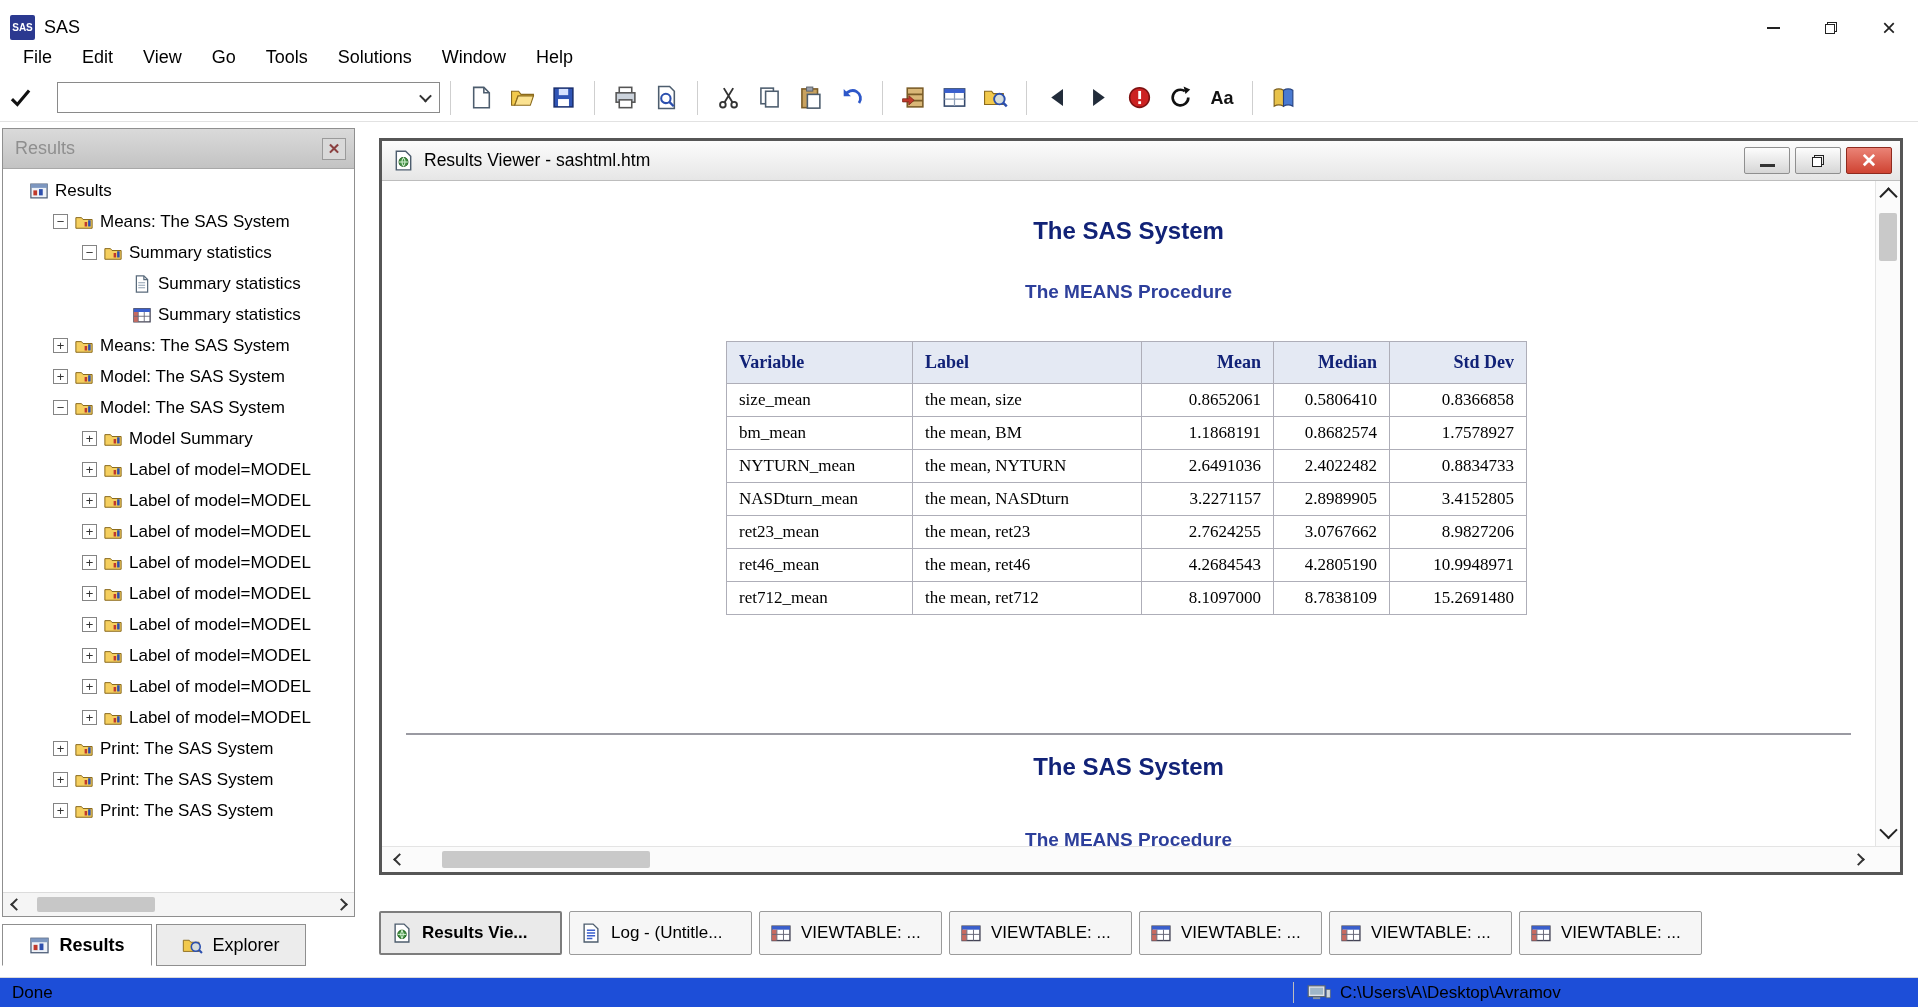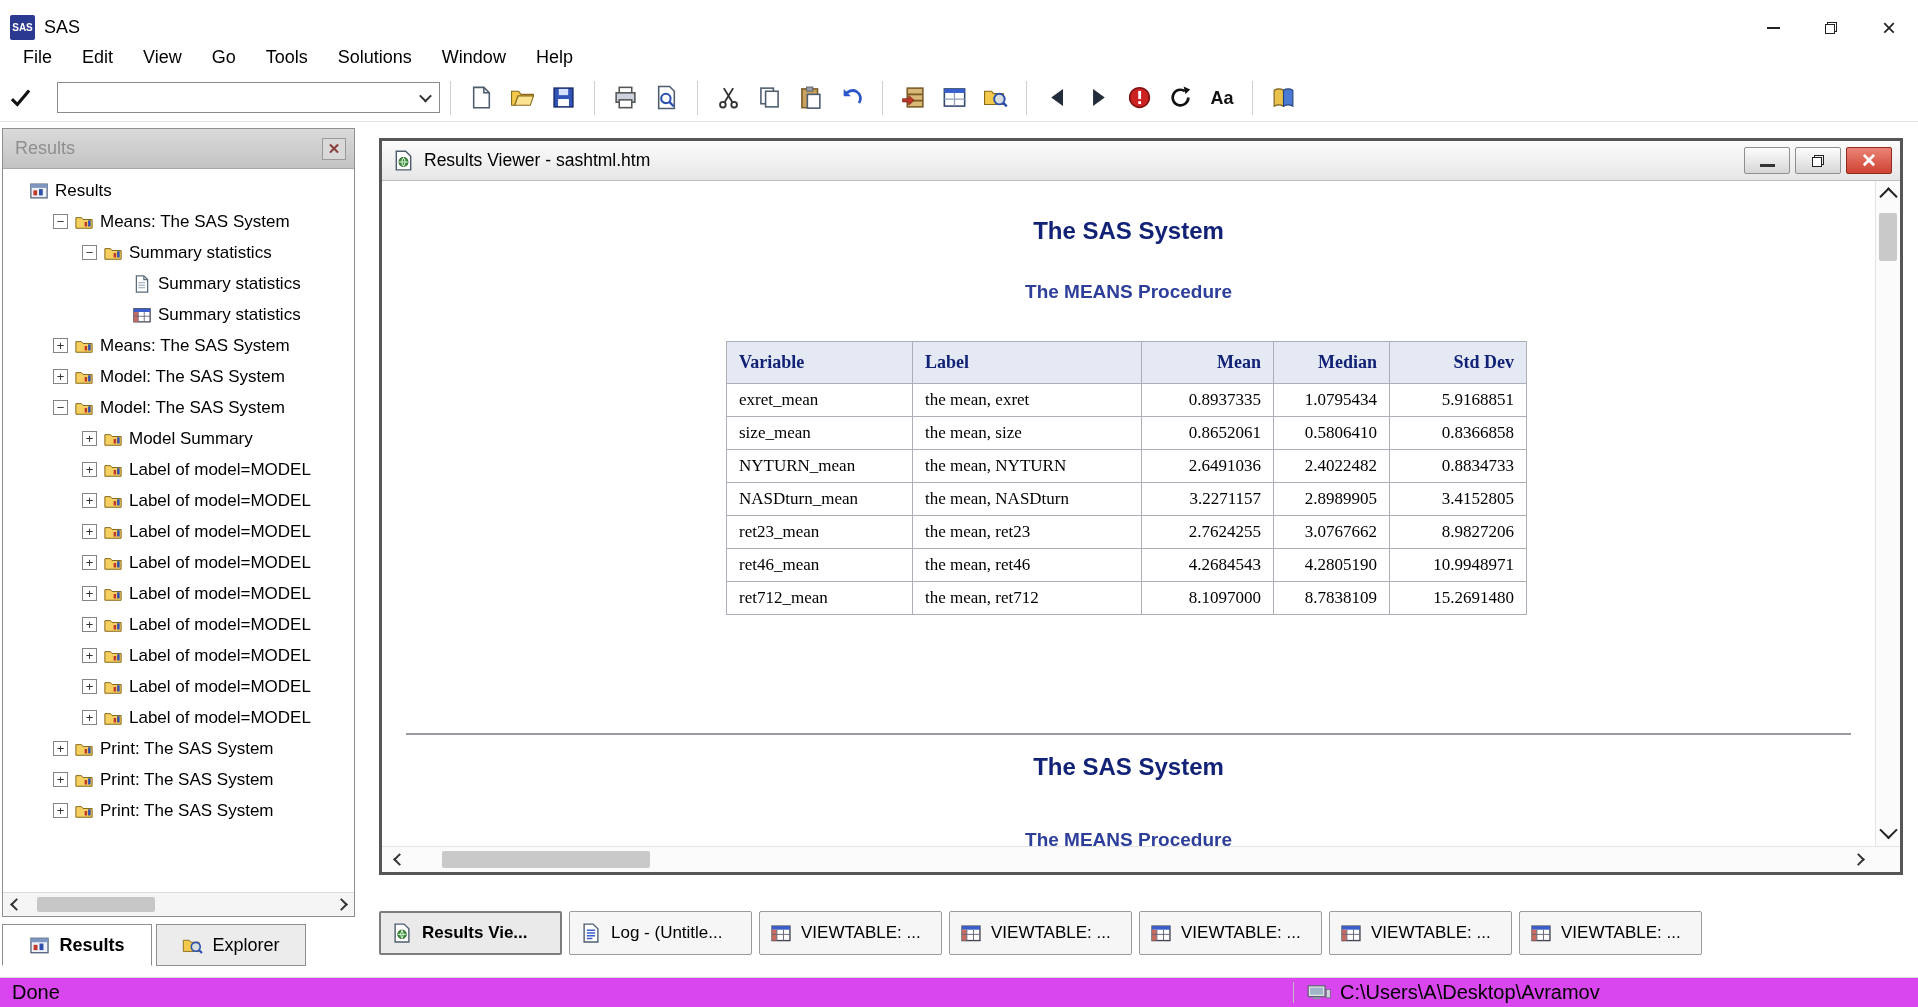--- a/index.html
+++ b/index.html
@@ -106,21 +106,21 @@
   .means-table td{padding:4px 12px;line-height:24px;}
   .means-table td.num{text-align:right;}
 
   
   .windowbar{position:absolute;left:379px;top:911px;height:46px;display:flex;gap:7px;}
   .wb-btn{width:183px;height:44px;border:1px solid #9b9b9b;border-radius:2px;background:#f6f6f6;display:flex;align-items:center;padding:0 10px;gap:9px;font-size:17px;white-space:nowrap;overflow:hidden;}
   .wb-btn svg{width:22px;height:22px;flex:0 0 22px;}
   .wb-btn.active{border:2px solid #7d7d7d;background:#eaeaea;font-weight:bold;}
 
   
-  .statusbar{position:absolute;left:0;bottom:0;width:100%;height:30px;background:#d946ef;border-top:1px solid #dadada;display:flex;align-items:center;font-size:20px;}
+  .statusbar{position:absolute;left:0;bottom:0;width:100%;height:30px;background:#1d4ed8;border-top:1px solid #dadada;display:flex;align-items:center;font-size:17px;}
   .status-msg{margin-left:12px;}
   .status-sep{position:absolute;left:1293px;top:4px;bottom:4px;width:1px;background:#bdbdbd;}
   .status-path{position:absolute;left:1307px;display:flex;align-items:center;gap:9px;}
   .status-path svg{width:24px;height:18px;}
 </style>
 </head>
 <body>
 
 <svg width="0" height="0" style="position:absolute" aria-hidden="true">
   <defs>
@@ -609,32 +609,32 @@
             <tr>
               <th>Variable</th>
               <th>Label</th>
               <th class="num">Mean</th>
               <th class="num">Median</th>
               <th class="num">Std Dev</th>
             </tr>
           </thead>
           <tbody>
             <tr>
-                <td>exret_mean</td>
-                <td>the mean, exret</td>
-                <td class="num">0.8937335</td>
-                <td class="num">1.0795434</td>
-                <td class="num">5.9168851</td>
-              </tr>
-            <tr>
                 <td>size_mean</td>
                 <td>the mean, size</td>
                 <td class="num">0.8652061</td>
                 <td class="num">0.5806410</td>
                 <td class="num">0.8366858</td>
+              </tr>
+            <tr>
+                <td>bm_mean</td>
+                <td>the mean, BM</td>
+                <td class="num">1.1868191</td>
+                <td class="num">0.8682574</td>
+                <td class="num">1.7578927</td>
               </tr>
             <tr>
                 <td>NYTURN_mean</td>
                 <td>the mean, NYTURN</td>
                 <td class="num">2.6491036</td>
                 <td class="num">2.4022482</td>
                 <td class="num">0.8834733</td>
               </tr>
             <tr>
                 <td>NASDturn_mean</td>

